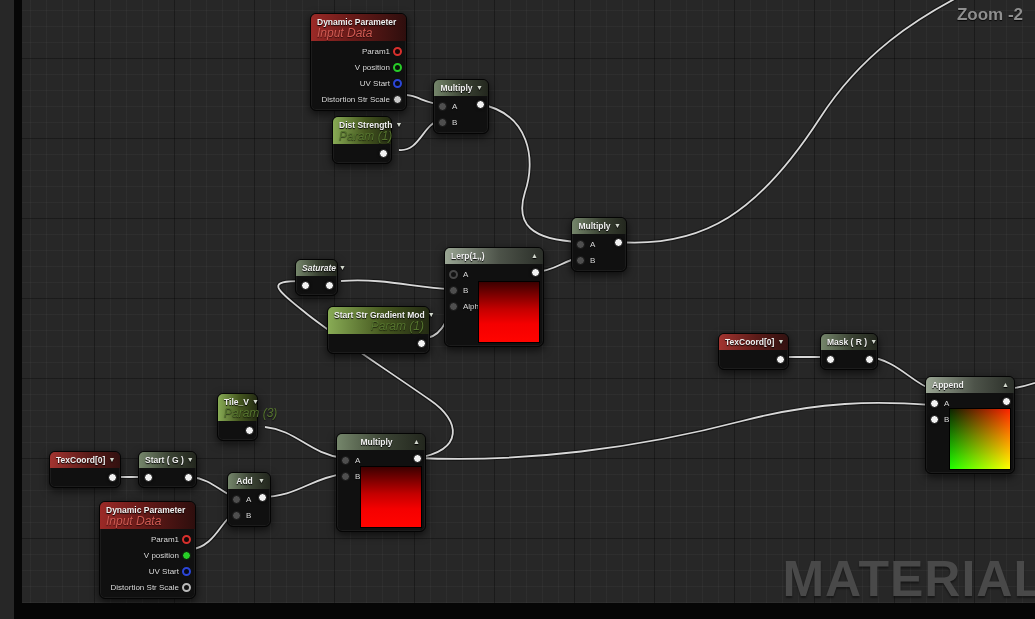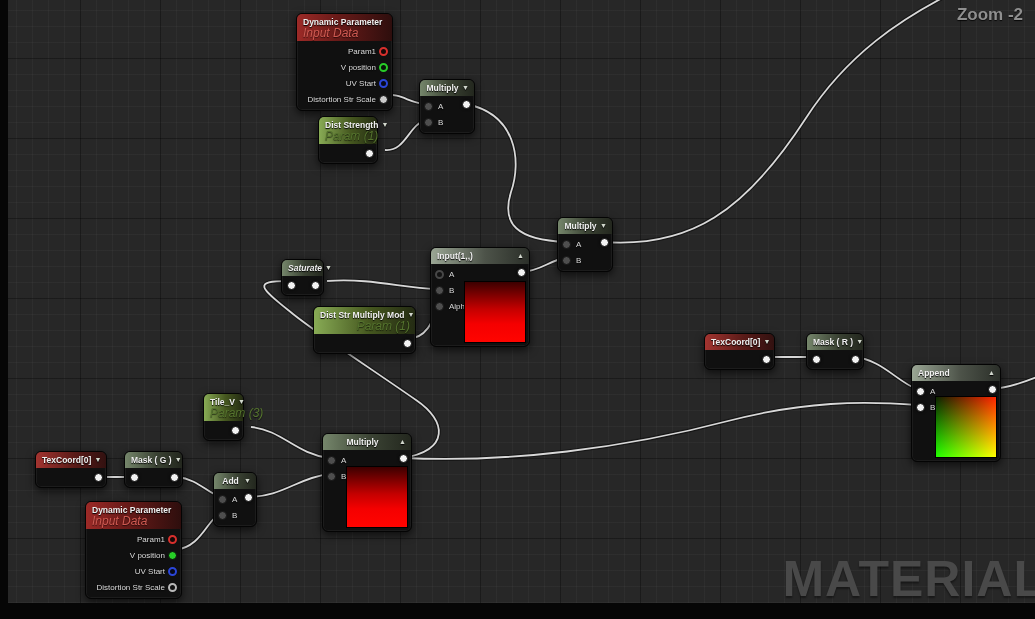--- a/index.html
+++ b/index.html
@@ -10,20 +10,21 @@
     font-family:"Liberation Sans", sans-serif;
   }
   .canvas {
     position:absolute; inset:0;
     background:
       repeating-linear-gradient(90deg, rgba(0,0,0,.42) 0 1px, transparent 1px 80px),
       repeating-linear-gradient(0deg,  rgba(0,0,0,.42) 0 1px, transparent 1px 80px),
       repeating-linear-gradient(90deg, rgba(255,255,255,.030) 0 1px, transparent 1px 16px),
       repeating-linear-gradient(0deg,  rgba(255,255,255,.030) 0 1px, transparent 1px 16px),
       #272727;
+    margin-left: 14px;
   }
   .edge-left  { position:absolute; left:0; top:0; width:8px; height:100%; background:#060606; }
   .edge-bottom{ position:absolute; left:0; bottom:0; width:100%; height:16px; background:#060606; }
 
   .zoom-label {
     position:absolute; top:5px; right:12px;
     font-size:17px; font-weight:bold; color:#8f8f8f;
     text-shadow:0 1px 1px rgba(0,0,0,.8);
   }
   .watermark {
@@ -216,21 +217,21 @@
             </div>
           </div>
           <div class="body">
             <span class="pin abs-in dot-white"></span>
           </div>
           <span class="pin abs-out dot-white"></span>
         </div>
         <div class="node pale" style="left: 430px; top: 247px; width: 100px; height: 100px;">
           <div class="hdr">
             <div class="trow">
-              <span class="title">Input(1,,)</span>
+              <span class="title">Lerp(1,,)</span>
               <span class="arrow">▲</span>
             </div>
           </div>
           <div class="body">
             <div class="irow">
               <span class="pin ring-dark"></span>
               <span class="ilabel">A</span>
             </div>
             <div class="irow">
               <span class="pin dot-gray"></span>
@@ -240,21 +241,21 @@
               <span class="pin dot-gray"></span>
               <span class="ilabel">Alpha</span>
             </div>
           </div>
           <span class="pin abs-out dot-white"></span>
           <div class="preview red"></div>
         </div>
         <div class="node green strip param" style="left: 313px; top: 306px; width: 103px;">
           <div class="hdr">
             <div class="trow">
-              <span class="title">Dist Str Multiply Mod</span>
+              <span class="title">Start Str Gradient Mod</span>
               <span class="arrow">▼</span>
             </div>
             <div class="sub">Param (1)</div>
           </div>
           <div class="body"></div>
           <span class="pin abs-out dot-white"></span>
         </div>
         <div class="node redop strip" style="left: 704px; top: 333px; width: 71px;">
           <div class="hdr">
             <div class="trow">
@@ -270,21 +271,21 @@
             <div class="trow">
               <span class="title">Mask ( R )</span>
               <span class="arrow">▼</span>
             </div>
           </div>
           <div class="body">
             <span class="pin abs-in dot-white"></span>
           </div>
           <span class="pin abs-out dot-white"></span>
         </div>
-        <div class="node pale" style="left: 911px; top: 364px; width: 90px; height: 98px;">
+        <div class="node pale" style="left: 911px; top: 376px; width: 90px; height: 98px;">
           <div class="hdr">
             <div class="trow">
               <span class="title">Append</span>
               <span class="arrow">▲</span>
             </div>
           </div>
           <div class="body">
             <div class="irow">
               <span class="pin dot-white"></span>
               <span class="ilabel">A</span>
@@ -334,21 +335,21 @@
               <span class="title">TexCoord[0]</span>
               <span class="arrow">▼</span>
             </div>
           </div>
           <div class="body"></div>
           <span class="pin abs-out dot-white"></span>
         </div>
         <div class="node op strip" style="left: 124px; top: 451px; width: 59px;">
           <div class="hdr">
             <div class="trow">
-              <span class="title">Mask ( G )</span>
+              <span class="title">Start ( G )</span>
               <span class="arrow">▼</span>
             </div>
           </div>
           <div class="body">
             <span class="pin abs-in dot-white"></span>
           </div>
           <span class="pin abs-out dot-white"></span>
         </div>
         <div class="node op" style="left: 213px; top: 472px; width: 44px;">
           <div class="hdr">

